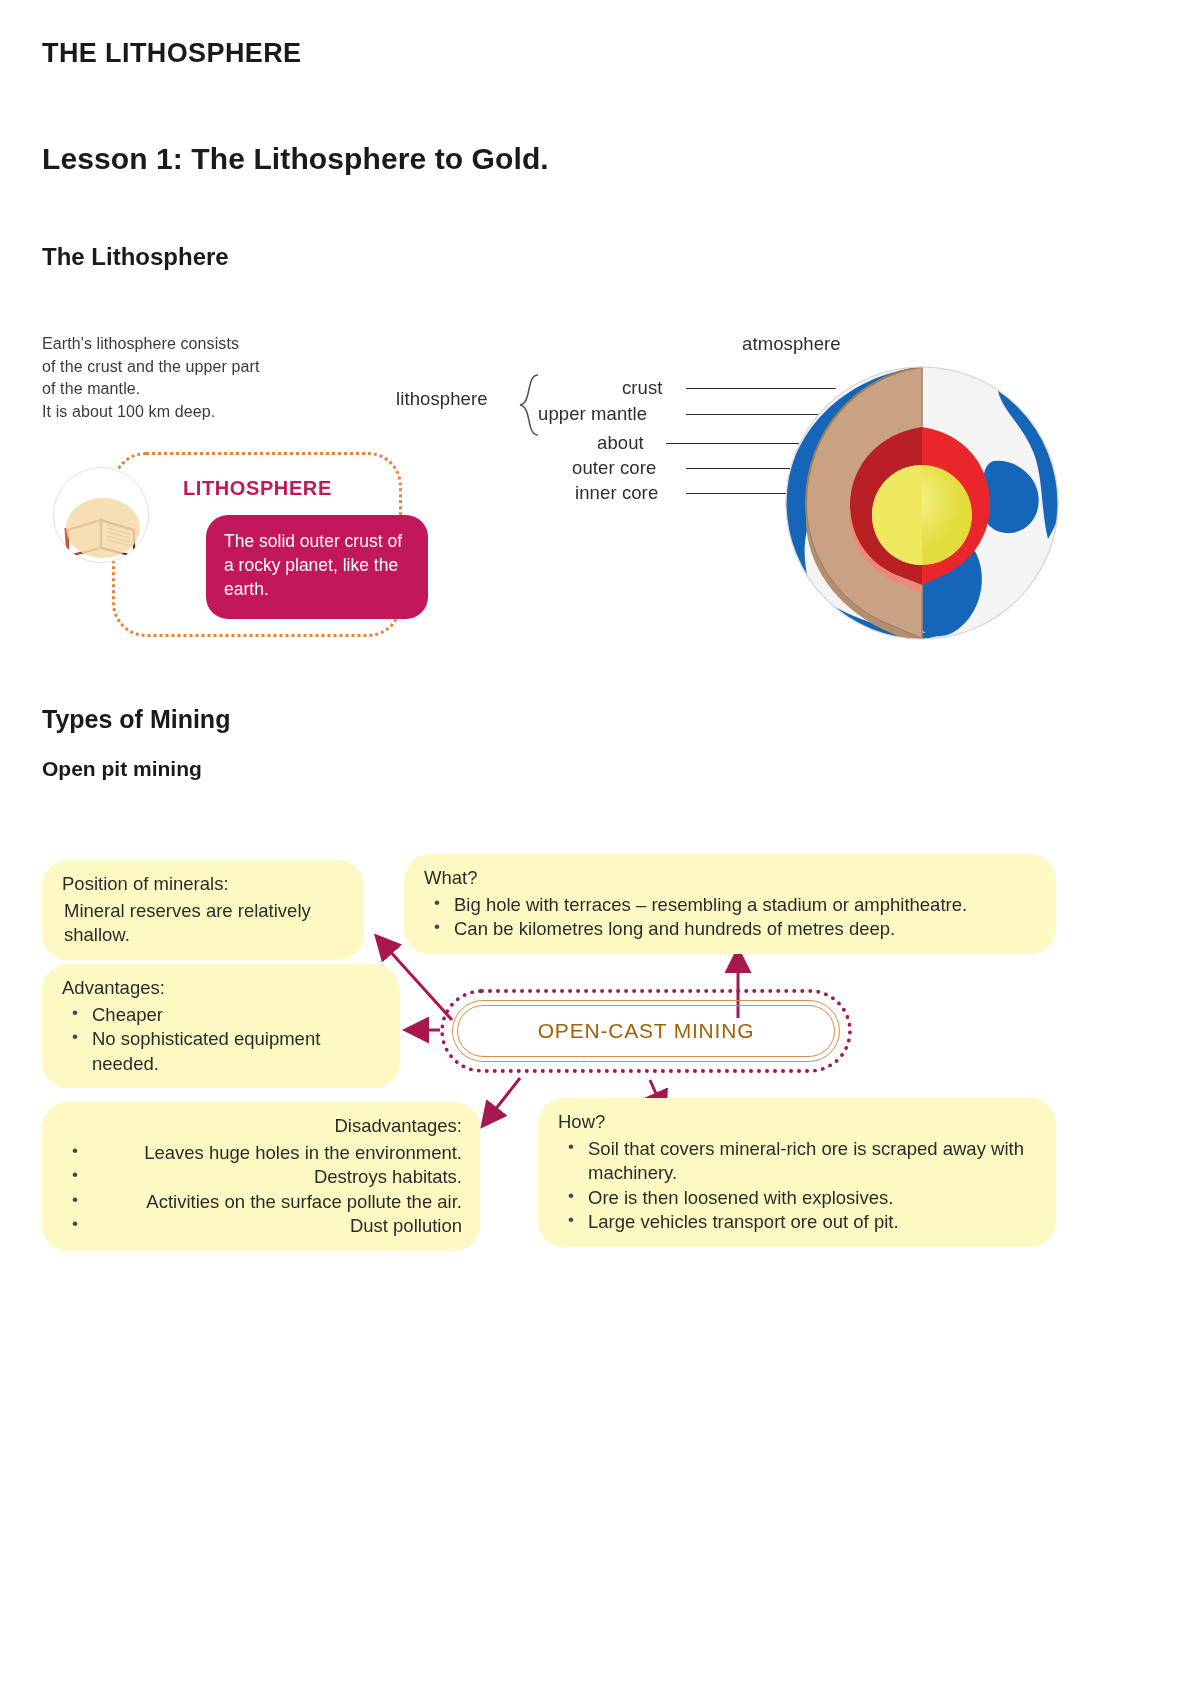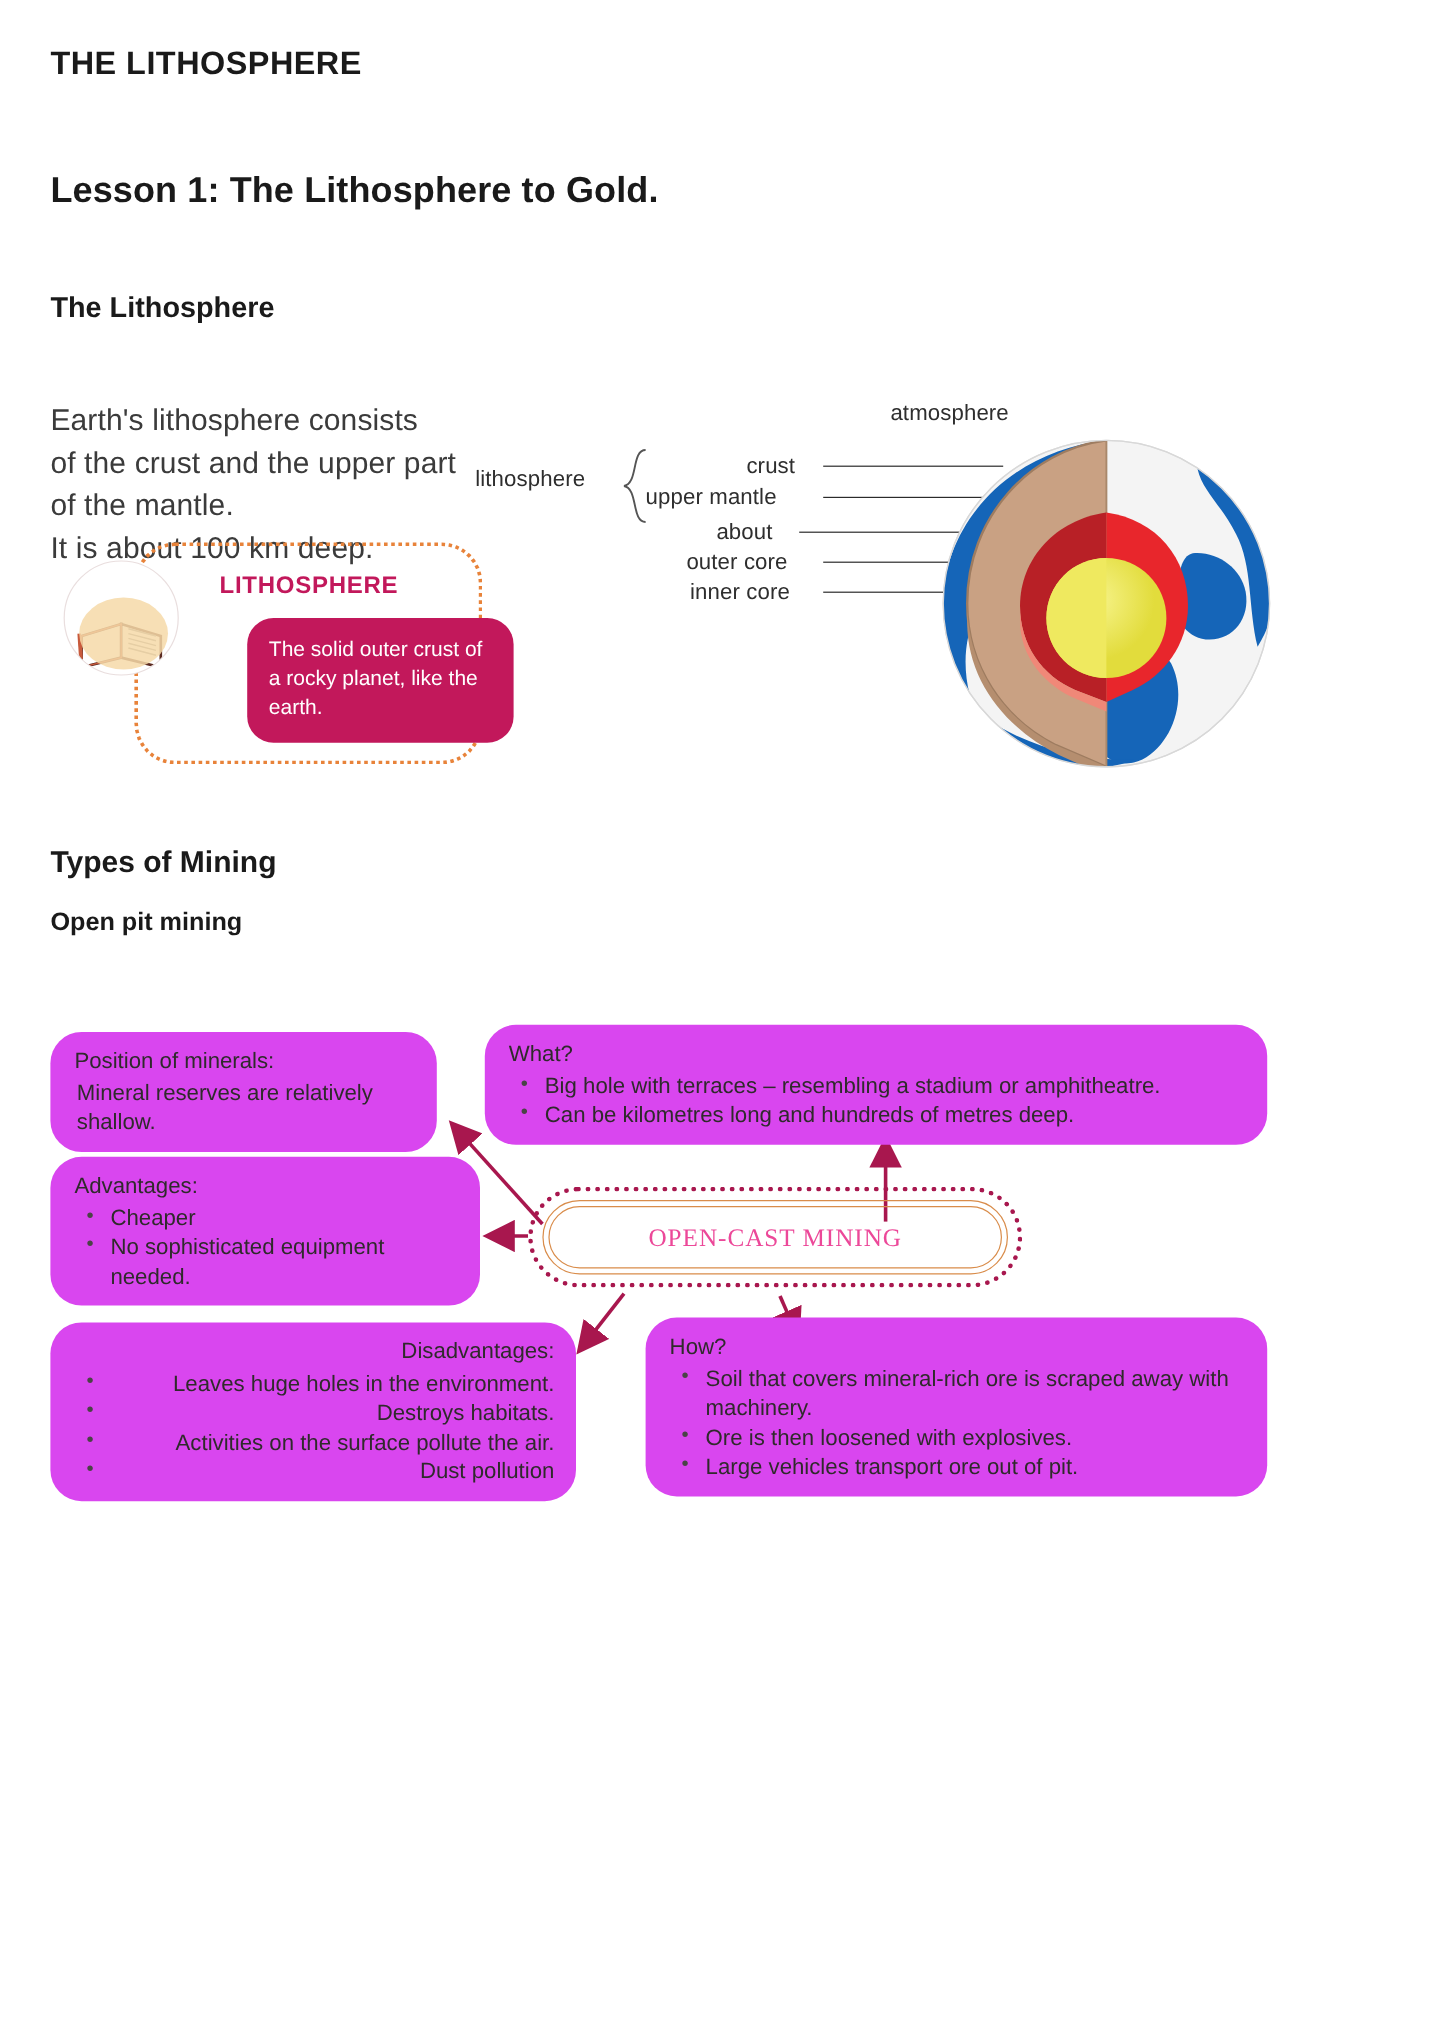--- a/index.html
+++ b/index.html
@@ -36,21 +36,21 @@
   .h-openpit {
     position: absolute; left: 42px; top: 757px;
     font-size: 21px; font-weight: bold;
     color: #1a1a1a;
   }
 
   
   .litho-desc {
     position: absolute; left: 42px; top: 333px;
     width: 330px;
-    font-size: 25px; line-height: 1.42;
+    font-size: 16px; line-height: 1.42;
     color: #3b3b3b;
     letter-spacing: 0.1px;
   }
   .litho-desc div { white-space: nowrap; }
 
   
   .gloss-wrap {
     position: absolute; left: 112px; top: 452px;
     width: 290px; height: 185px;
     border: 3.5px dotted #E8833A;
@@ -92,21 +92,21 @@
   .lbl {
     position: absolute; font-size: 18.5px; color: #2e2e2e; white-space: nowrap;
     letter-spacing: .1px;
   }
   .leader { position: absolute; height: 0; border-top: 1.4px solid #2b2b2b; }
 
   
   .map { position: absolute; left: 0; top: 840px; width: 1200px; height: 430px; }
   .pbox {
     position: absolute;
-    background: #d946ef;
+    background: #fef9c3;
     border-radius: 26px;
     color: #2f2a2b;
     font-size: 18.5px;
     line-height: 1.33;
     padding: 12px 18px 12px 20px;
   }
   .pbox .hd { margin-bottom: 2px; }
   .pbox ul { list-style: none; }
   .pbox li { position: relative; padding-left: 30px; }
   .pbox li::before {
@@ -128,21 +128,21 @@
     position: absolute; inset: 0;
     border: 1.6px solid #D98C4A; border-radius: 32px;
   }
   .center-node .ring2 {
     position: absolute; inset: 5px;
     border: 1.6px solid #D98C4A; border-radius: 28px;
   }
   .center-node .lbl-txt {
     position: absolute; inset: 0;
     display: flex; align-items: center; justify-content: center;
-    font-size: 21px; color: #ec4899; letter-spacing: .8px; font-family: Liberation Serif, serif;
+    font-size: 21px; color: #a16207; letter-spacing: .8px;
   }
 
   .arrows { position: absolute; left: 0; top: 840px; width: 1200px; height: 430px; pointer-events: none; }
 </style>
 </head>
 <body>
 
 <div class="page">
 
   <div class="h-main">THE LITHOSPHERE</div>

